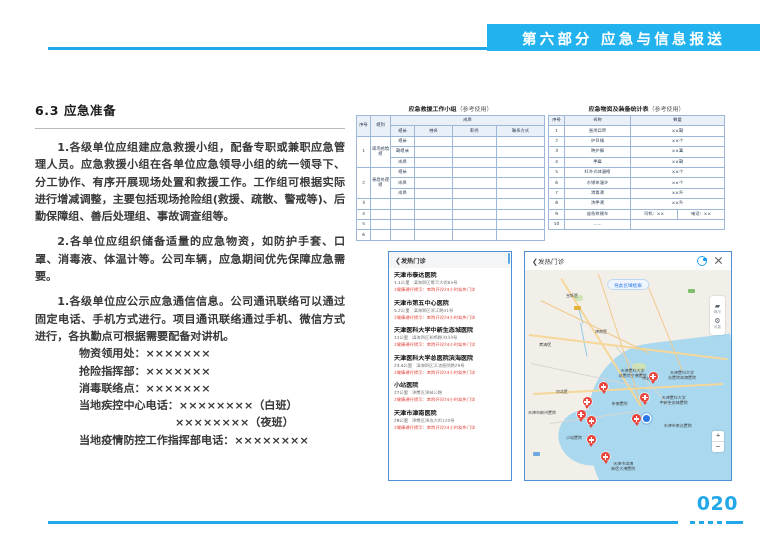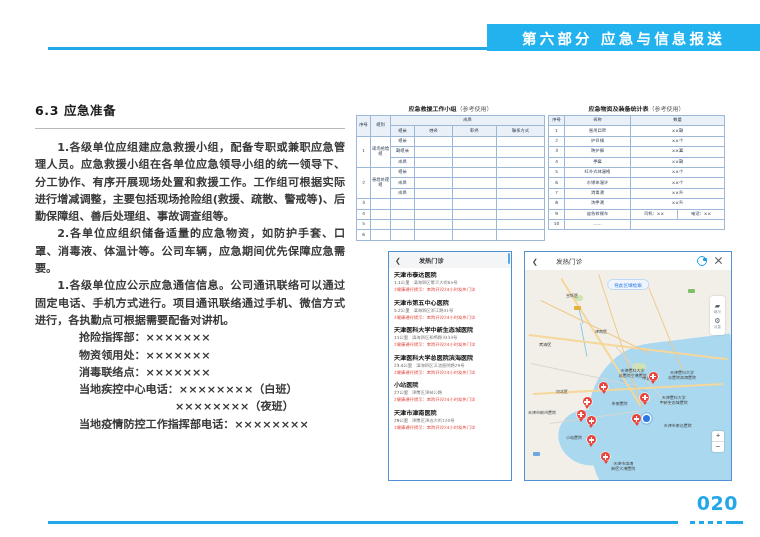--- a/index.html
+++ b/index.html
@@ -28,21 +28,21 @@
   
   .leftcol{position:absolute;left:35px;top:100px;width:310px;}
   .sec-title{
     font-size:12.5px;font-weight:bold;color:#1a1a1a;letter-spacing:.6px;
     font-family:"DejaVu Sans","Liberation Sans",sans-serif;
   }
   .sec-rule{height:1px;background:#b9b9b9;margin:9px 0 10px 0;width:100%;}
   .para{
     font-size:11.1px;line-height:17.3px;color:#3a3a3a;text-align:justify;
     font-family:"DejaVu Sans","Liberation Sans",sans-serif;
-    font-weight:bold;margin:0 0 0 0;
+    font-weight:bold;margin:8px 0 0 0;
   }
   .para.indent{text-indent:2em;}
   .contact{
     font-size:11.1px;line-height:17.3px;color:#3a3a3a;font-weight:bold;
     font-family:"DejaVu Sans","Liberation Sans",sans-serif;
     padding-left:44px;white-space:nowrap;
   }
   .contact.sub{padding-left:140px;}
 
   
@@ -77,21 +77,21 @@
   }
   #panel-hospital-list{left:388px;top:251px;width:124px;height:230px;}
   #panel-map{left:524px;top:251px;width:208px;height:230px;}
 
   .ph-bar{
     height:16px;background:#f4f5f7;display:flex;align-items:center;
     padding:0 6px;box-sizing:border-box;position:relative;
   }
   .ph-back{font-size:7px;color:#4a4a4a;line-height:1;}
   .ph-title{
-    font-size:6.2px;color:#333;margin-left:18px;font-weight:bold;
+    font-size:6.2px;color:#333;margin-left:0;font-weight:bold;
     font-family:"DejaVu Sans","Liberation Sans",sans-serif;
   }
   .ph-scroll{
     position:absolute;right:1px;top:1px;width:1.6px;height:11px;
     background:#5aa9e6;border-radius:1px;
   }
 
   .hlist{padding:3px 5px 0 5px;}
   .hitem{margin-bottom:6.2px;}
   .hname{
@@ -222,22 +222,22 @@
   <div class="hdr-bar">
     <span>第六部分  应急与信息报送</span>
   </div>
 
   <div class="leftcol">
     <div class="sec-title">6.3 应急准备</div>
     <div class="sec-rule"></div>
     <p class="para indent">1.各级单位应组建应急救援小组，配备专职或兼职应急管理人员。应急救援小组在各单位应急领导小组的统一领导下、分工协作、有序开展现场处置和救援工作。工作组可根据实际进行增减调整，主要包括现场抢险组(救援、疏散、警戒等)、后勤保障组、善后处理组、事故调查组等。</p>
     <p class="para indent">2.各单位应组织储备适量的应急物资，如防护手套、口罩、消毒液、体温计等。公司车辆，应急期间优先保障应急需要。</p>
     <p class="para indent">1.各级单位应公示应急通信信息。公司通讯联络可以通过固定电话、手机方式进行。项目通讯联络通过手机、微信方式进行，各执勤点可根据需要配备对讲机。</p>
+    <div class="contact">物资领用处：×××××××</div>
     <div class="contact">抢险指挥部：×××××××</div>
-    <div class="contact">物资领用处：×××××××</div>
     <div class="contact">消毒联络点：×××××××</div>
     <div class="contact">当地疾控中心电话：××××××××（白班）</div>
     <div class="contact sub">××××××××（夜班）</div>
     <div class="contact">当地疫情防控工作指挥部电话：××××××××</div>
   </div>
 
   <div id="table-emergency-team" class="tbl-wrap">
     <div class="tbl-title">
       <span>应急救援工作小组</span><span class="note">（参考使用）</span>
     </div>

